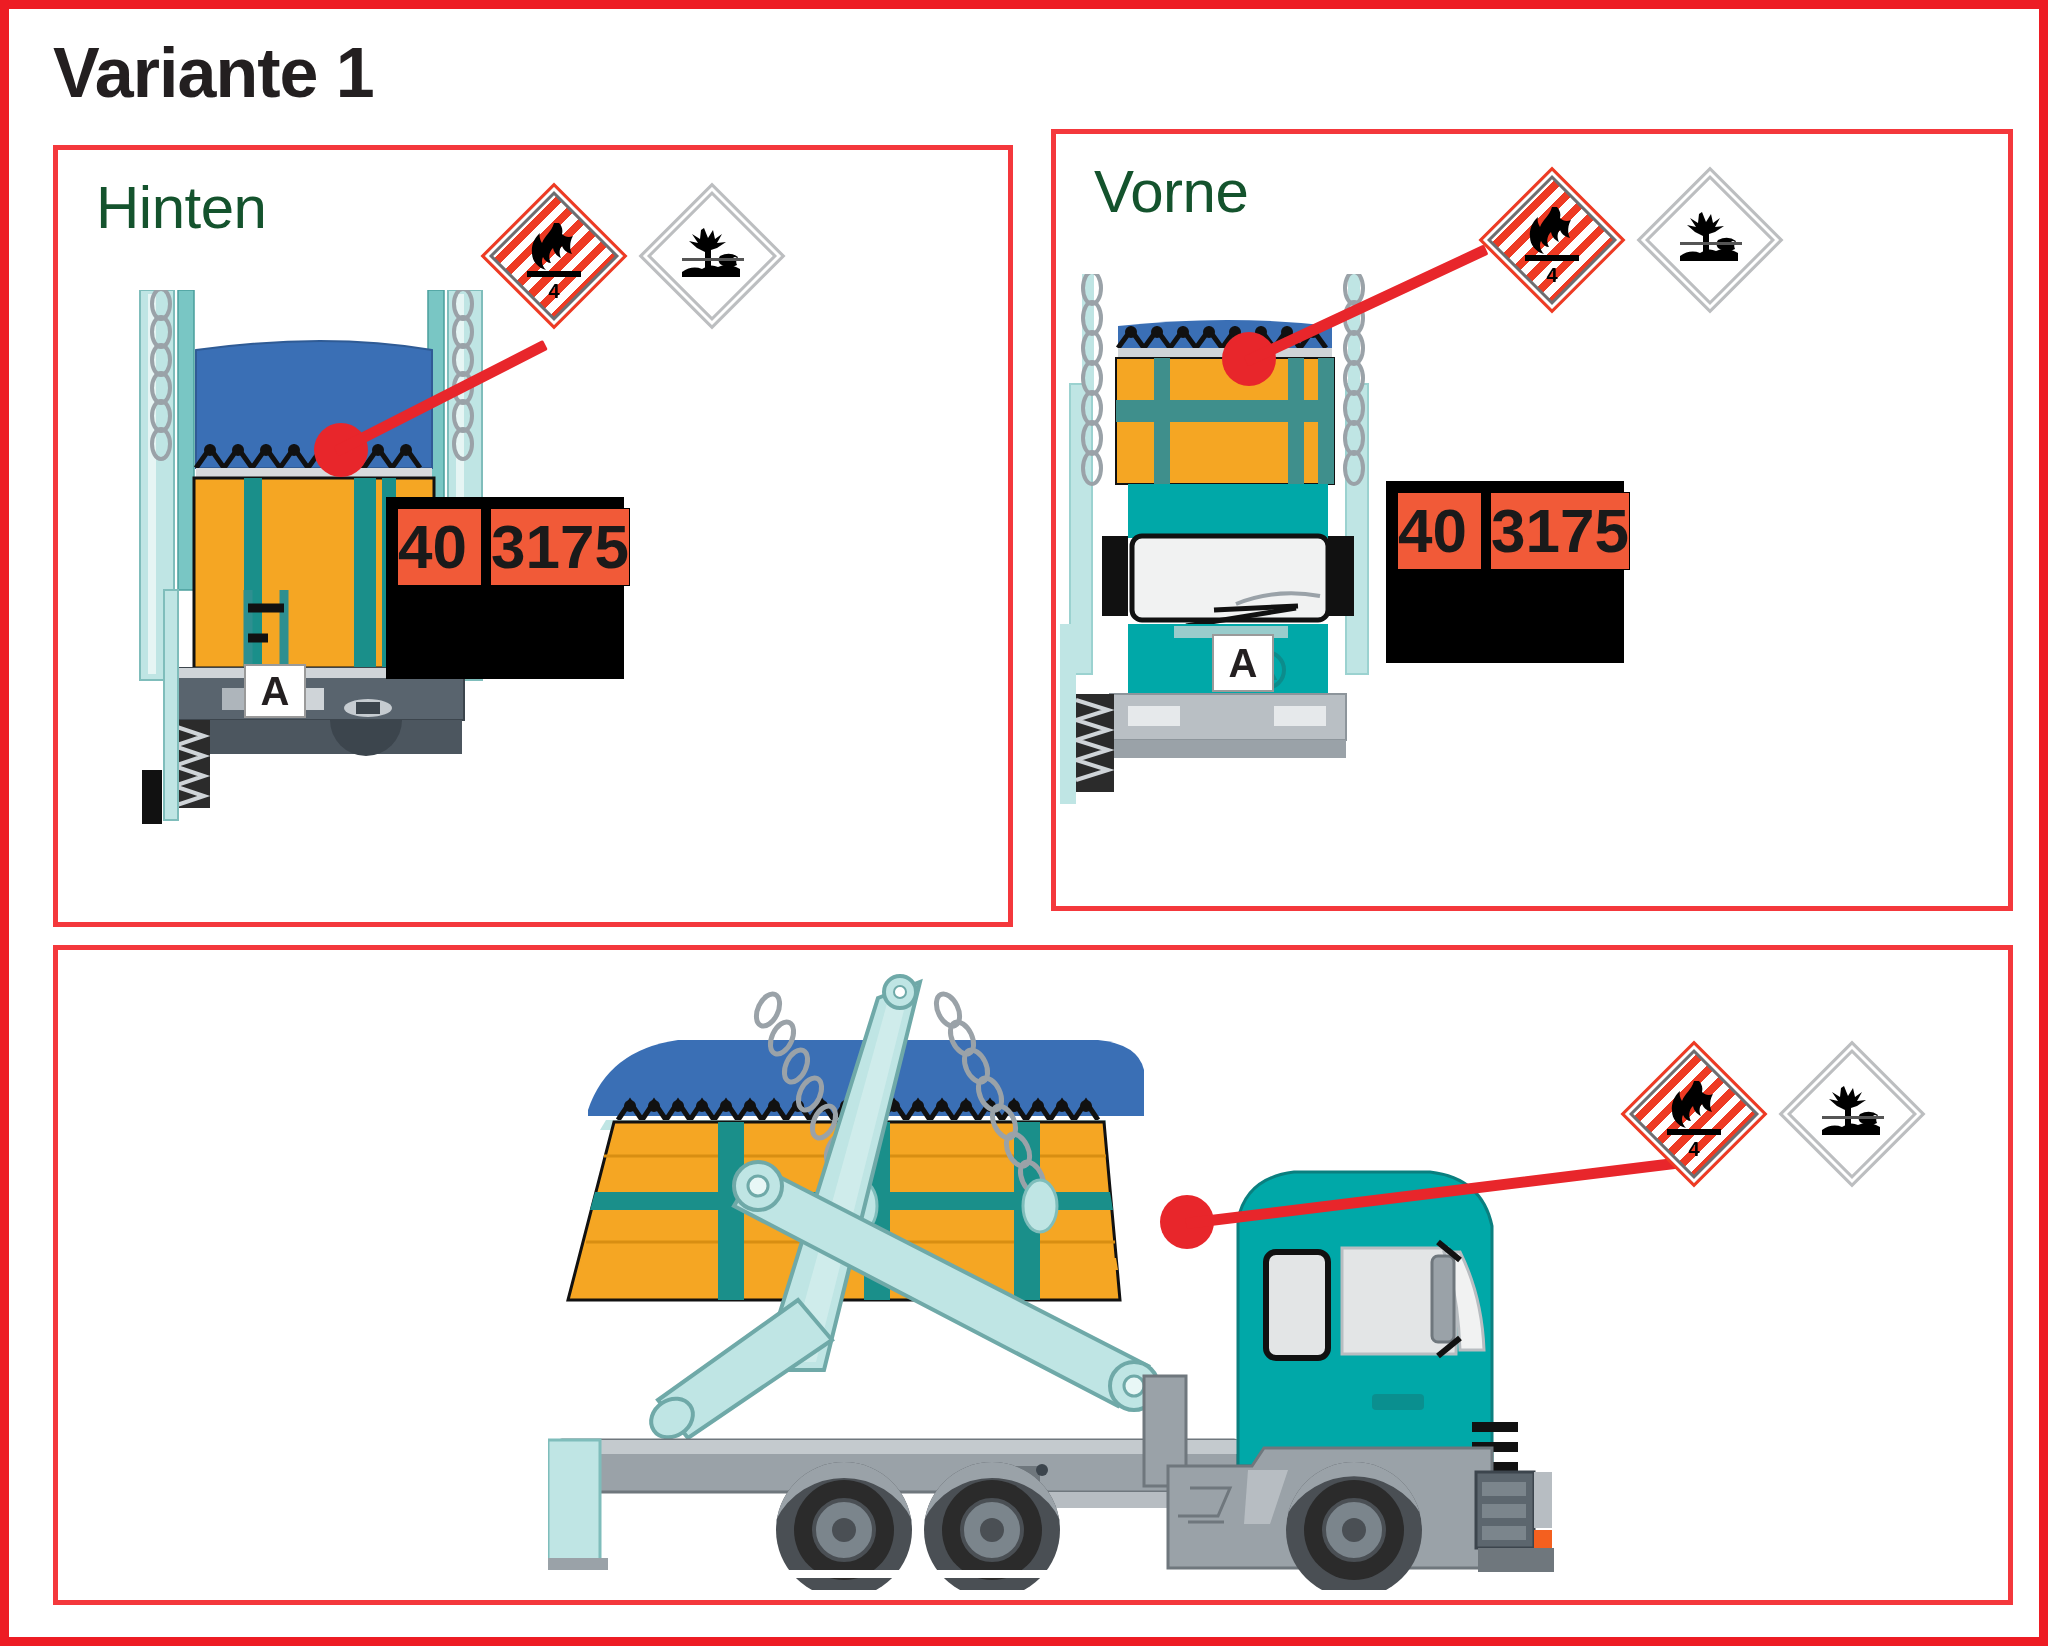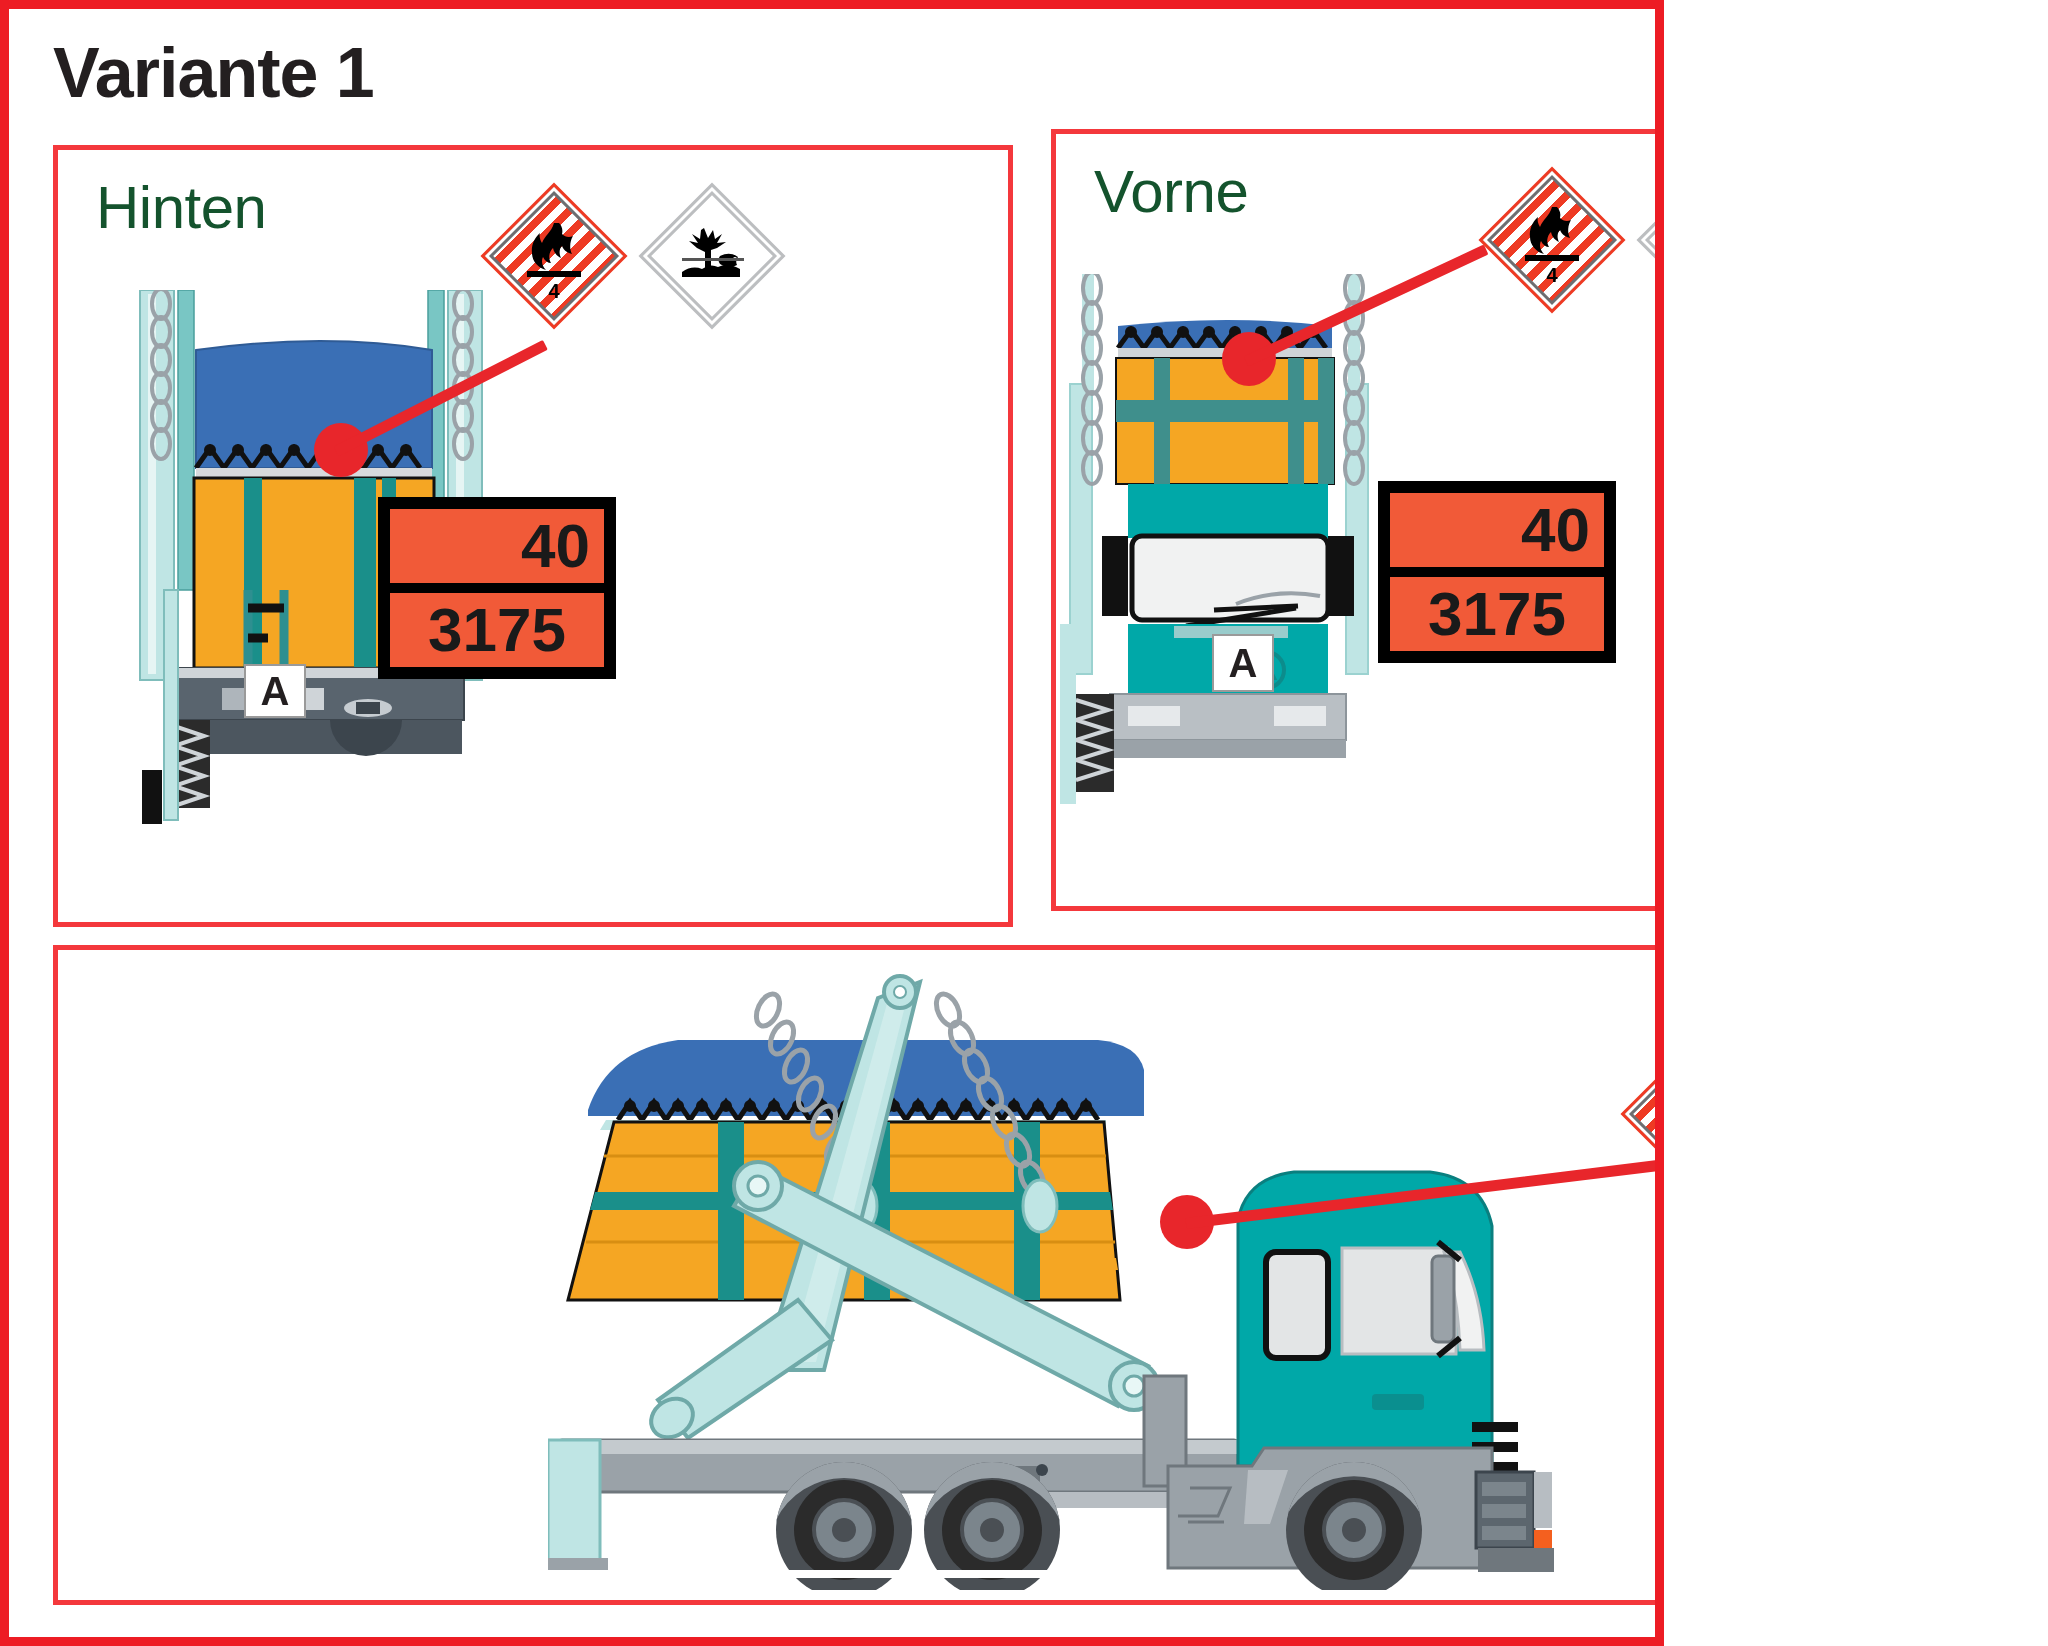--- a/index.html
+++ b/index.html
@@ -1,20 +1,20 @@
 <!DOCTYPE html>
 <html><head>
 <meta charset="utf-8">
 <style>
   html,body{margin:0;padding:0;background:#ffffff;}
   body{font-family:"Liberation Sans", sans-serif;}
 
   .page{
     position:relative;
-    width:1664px;height:1646px;
+    width:2048px;height:1646px;
     box-sizing:border-box;
     background:#ffffff;
     border:9px solid #ed1c24;
     overflow:hidden;
   }
 
   .title{
     position:absolute;left:44px;top:24px;
     font-size:70px;font-weight:bold;color:#231f20;
     letter-spacing:-1px;
@@ -104,22 +104,23 @@
     background:#e8262b;
   }
 
   
   .kemler{
     position:absolute;
     background:#000000;
     border:2px solid #000;
     box-sizing:border-box;
     padding:9px;
-    display:flex;flex-direction:column;
+    display:flex;flex-direction:row;
     gap:8px;
+    margin-left:8px;
   }
   .kemler .cell{
     background:#f15a38;
     border:1px solid #000;
     box-sizing:border-box;
     display:flex;align-items:center;
     font-weight:bold;color:#1a1a1a;
     line-height:1;
   }
   .kemler .cell.top{justify-content:flex-end;padding-right:14px;}

